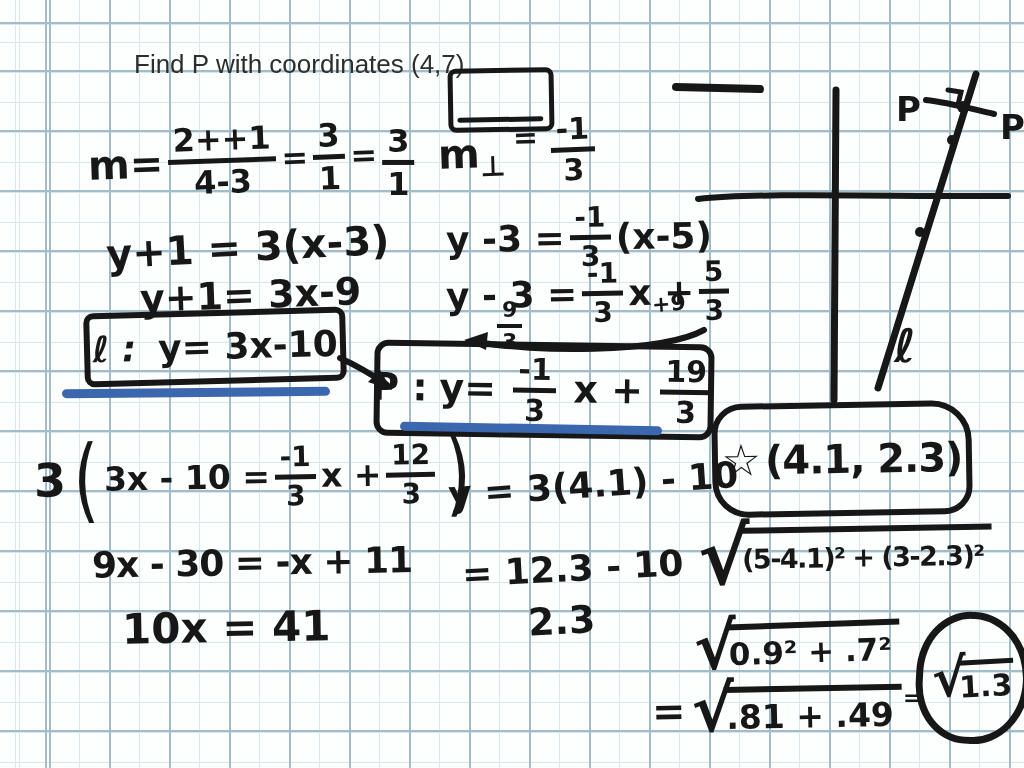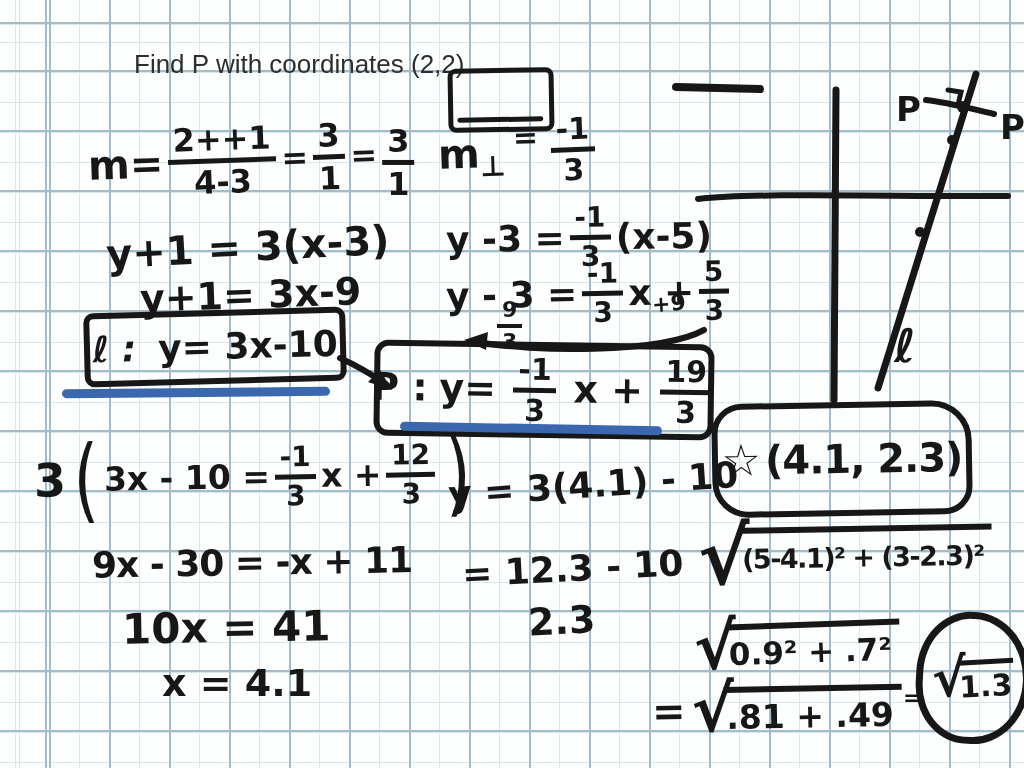--- a/index.html
+++ b/index.html
@@ -32,21 +32,21 @@
   .bigp{font-size:92px;font-weight:400;line-height:0.85;transform:scaleX(0.7);}
   svg{position:absolute;left:0;top:0;pointer-events:none;}
   .inkline{stroke:#171717;fill:none;stroke-linecap:round;}
 </style>
 </head>
 <body>
 
 <div class="page">
 
   <div class="typed">
-    <div><span>Find P with coordinates </span><span>(2,2).</span></div>
+    <div><span>Find P with coordinates </span><span>(4,7).</span></div>
   </div>
 
   <div class="hw" style="left:448px;top:68px;width:96px;height:54px;border:5px solid #171717;border-radius:8px;transform:rotate(-1deg);">
     <div style="position:absolute;left:4px;right:6px;bottom:5px;height:5px;background:#171717;border-radius:3px;"></div>
   </div>
 
   <div class="hw" style="left:672px;top:84px;width:92px;height:8px;background:#171717;border-radius:4px;transform:rotate(1.5deg);"></div>
 
   <div class="hw row" style="left:88px;top:122px;transform:rotate(-2deg);font-size:32px;">
     <span style="font-size:40px;">m=</span>
@@ -142,21 +142,20 @@
     </span>
     <span>x +</span>
     <span class="fr" style="font-size:28px;">
       <span class="n">12</span>
       <span class="d">3</span>
     </span>
     <span class="bigp">)</span>
   </div>
   <div class="hw" style="left:92px;top:544px;font-size:36px;letter-spacing:-1px;transform:rotate(-1deg);">9x - 30 = -x + 11</div>
   <div class="hw" style="left:122px;top:606px;font-size:42px;transform:rotate(-1deg);">10x = 41</div>
-  <div class="hw" style="left:162px;top:664px;font-size:38px;">x = 4.1</div>
 
   <div class="hw" style="left:448px;top:466px;font-size:36px;transform:rotate(-4deg);">y = 3(4.1) - 10</div>
   <div class="hw" style="left:462px;top:550px;font-size:36px;transform:rotate(-3deg);">= 12.3 - 10</div>
   <div class="hw" style="left:528px;top:602px;font-size:38px;transform:rotate(-3deg);">2.3</div>
 
   <svg width="1024" height="768" viewBox="0 0 1024 768">
 
     <path class="inkline" d="M 340 358 Q 362 368 386 384" stroke-width="6"></path>
     <path d="M 392 390 L 368 382 L 380 370 Z" fill="#171717"></path>
 

